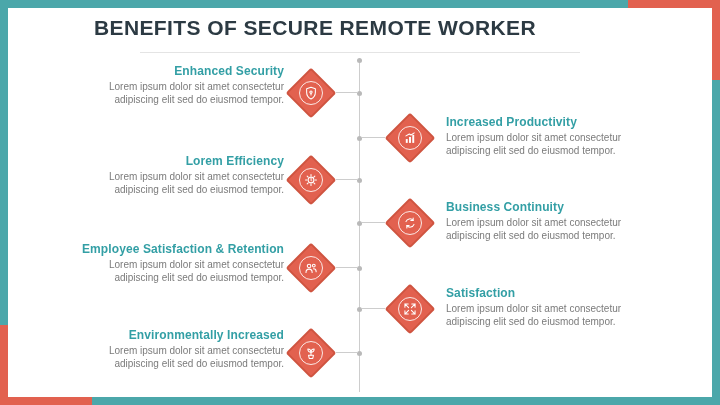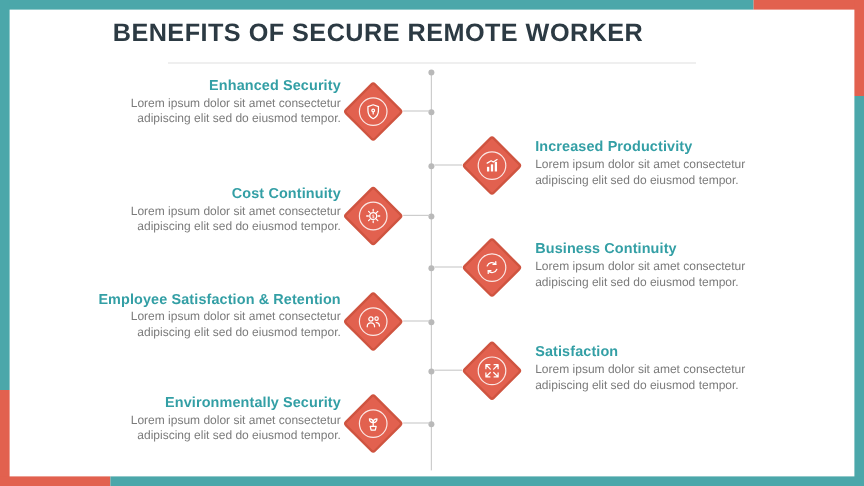--- a/index.html
+++ b/index.html
@@ -104,21 +104,21 @@
   <div class="icon-circle" style="left:398px;top:126px">
     <svg viewBox="0 0 16 16">
         <rect x="3.2" y="9.2" width="2.2" height="4.4" fill="#ffffff" stroke="none"></rect>
         <rect x="6.9" y="6.8" width="2.2" height="6.8" fill="#ffffff" stroke="none"></rect>
         <rect x="10.6" y="4.4" width="2.2" height="9.2" fill="#ffffff" stroke="none"></rect>
         <path d="M3.4 5.6 L7.2 3.4 L9.2 4.6 L12.8 2.2"></path>
       </svg>
   </div>
 
   <div class="item-text left-text" style="top:154px">
-    <div class="t">Cost Continuity</div>
+    <div class="t">Lorem Efficiency</div>
     <div class="b">Lorem ipsum dolor sit amet consectetur adipiscing elit sed do eiusmod tempor.</div>
   </div>
   <div class="conn" style="left:336px;top:179px;width:22px"></div>
   <div class="diamond" style="left:293px;top:162px"></div>
   <div class="icon-circle" style="left:299px;top:168px">
     <svg viewBox="0 0 16 16">
         <circle cx="8" cy="8" r="3.3"></circle>
         <path d="M8 1.8 V3.4 M8 12.6 V14.2 M1.8 8 H3.4 M12.6 8 H14.2 M3.6 3.6 L4.8 4.8 M11.2 11.2 L12.4 12.4 M12.4 3.6 L11.2 4.8 M3.6 12.4 L4.8 11.2"></path>
         <text x="8" y="9.7" font-size="4.6" fill="#ffffff" stroke="none" text-anchor="middle">$</text>
       </svg>
@@ -163,21 +163,21 @@
   <div class="icon-circle" style="left:398px;top:297px">
     <svg viewBox="0 0 16 16">
         <path d="M2.2 6 V2.2 H6 M2.2 2.2 L6.4 6.4"></path>
         <path d="M10 2.2 H13.8 V6 M13.8 2.2 L9.6 6.4"></path>
         <path d="M13.8 10 V13.8 H10 M13.8 13.8 L9.6 9.6"></path>
         <path d="M6 13.8 H2.2 V10 M2.2 13.8 L6.4 9.6"></path>
       </svg>
   </div>
 
   <div class="item-text left-text" style="top:328px">
-    <div class="t">Environmentally Security</div>
+    <div class="t">Environmentally Increased</div>
     <div class="b">Lorem ipsum dolor sit amet consectetur adipiscing elit sed do eiusmod tempor.</div>
   </div>
   <div class="conn" style="left:336px;top:352px;width:22px"></div>
   <div class="diamond" style="left:293px;top:335px"></div>
   <div class="icon-circle" style="left:299px;top:341px">
     <svg viewBox="0 0 16 16">
         <path d="M5.2 10.6 H10.8 L10 14.2 H6 Z"></path>
         <path d="M8 10.6 V6.9"></path>
         <path d="M8 7 C8 4.6 6.2 3.4 4.4 3.4 C4.4 5.8 6 7 8 7 Z"></path>
         <path d="M8 7 C8 4.6 9.8 3.4 11.6 3.4 C11.6 5.8 10 7 8 7 Z"></path>

